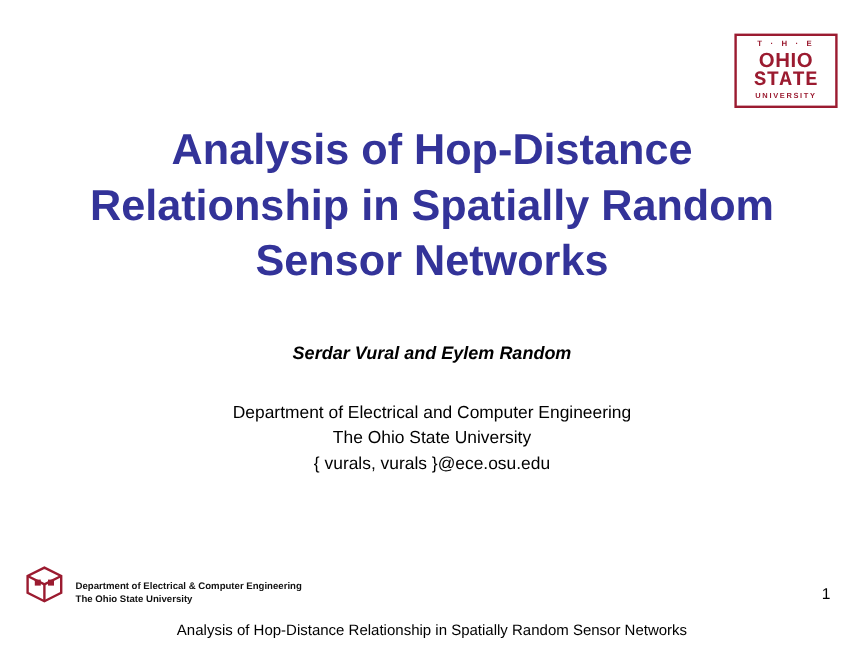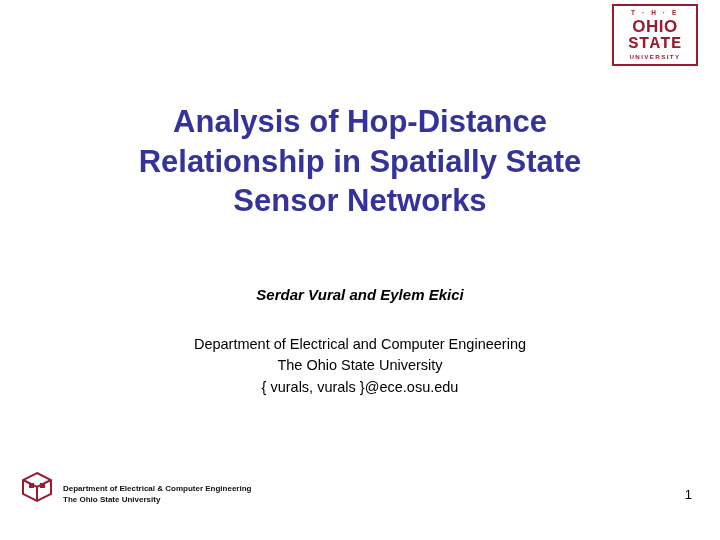--- a/index.html
+++ b/index.html
@@ -17,21 +17,21 @@
     position: relative;
     width: 720px;
     height: 540px;
     background: #ffffff;
     box-sizing: border-box;
   }
 
   
   .osu-logo {
     position: absolute;
-    top: 4px;
+    top: 28px;
     right: 22px;
     width: 86px;
     height: 62px;
     border: 2px solid #9b1b30;
     box-sizing: border-box;
     display: flex;
     flex-direction: column;
     align-items: center;
     justify-content: center;
     color: #9b1b30;
@@ -62,21 +62,21 @@
   }
 
   
   .title {
     position: absolute;
     top: 102px;
     left: 18px;
     width: 684px;
     text-align: center;
     color: #333399;
-    font-size: 31px;
+    font-size: 36px;
     font-weight: bold;
     line-height: 1.28;
     letter-spacing: 0px;
   }
 
   
   .authors {
     position: absolute;
     top: 286px;
     left: 18px;
@@ -163,25 +163,25 @@
 
   <div class="osu-logo">
     <div class="osu-the">T · H · E</div>
     <div class="osu-ohio">OHIO</div>
     <div class="osu-state">STATE</div>
     <div class="osu-univ">UNIVERSITY</div>
   </div>
 
   <div class="title">
     <div>Analysis of Hop-Distance</div>
-    <div>Relationship in Spatially State</div>
+    <div>Relationship in Spatially Random</div>
     <div>Sensor Networks</div>
   </div>
 
-  <div class="authors">Serdar Vural and Eylem Ekici</div>
+  <div class="authors">Serdar Vural and Eylem Random</div>
 
   <div class="affiliation">
     <div>Department of Electrical and Computer Engineering</div>
     <div>The Ohio State University</div>
     <div>{ vurals, vurals }@ece.osu.edu</div>
   </div>
 
   <div class="dept-logo">
     <span class="dept-mark">
       <svg width="34" height="34" viewBox="0 0 34 34" xmlns="http://www.w3.org/2000/svg">
@@ -197,14 +197,15 @@
       </svg>
     </span>
     <span class="dept-text">
       <div class="l1">Department of Electrical &amp; Computer Engineering</div>
       <div class="l2">The Ohio State University</div>
     </span>
   </div>
 
   <div class="page-number">1</div>
 
+  <div class="footer-text">Analysis of Hop-Distance Relationship in Spatially Random Sensor Networks</div>
 
 </div>
 
 </body></html>

